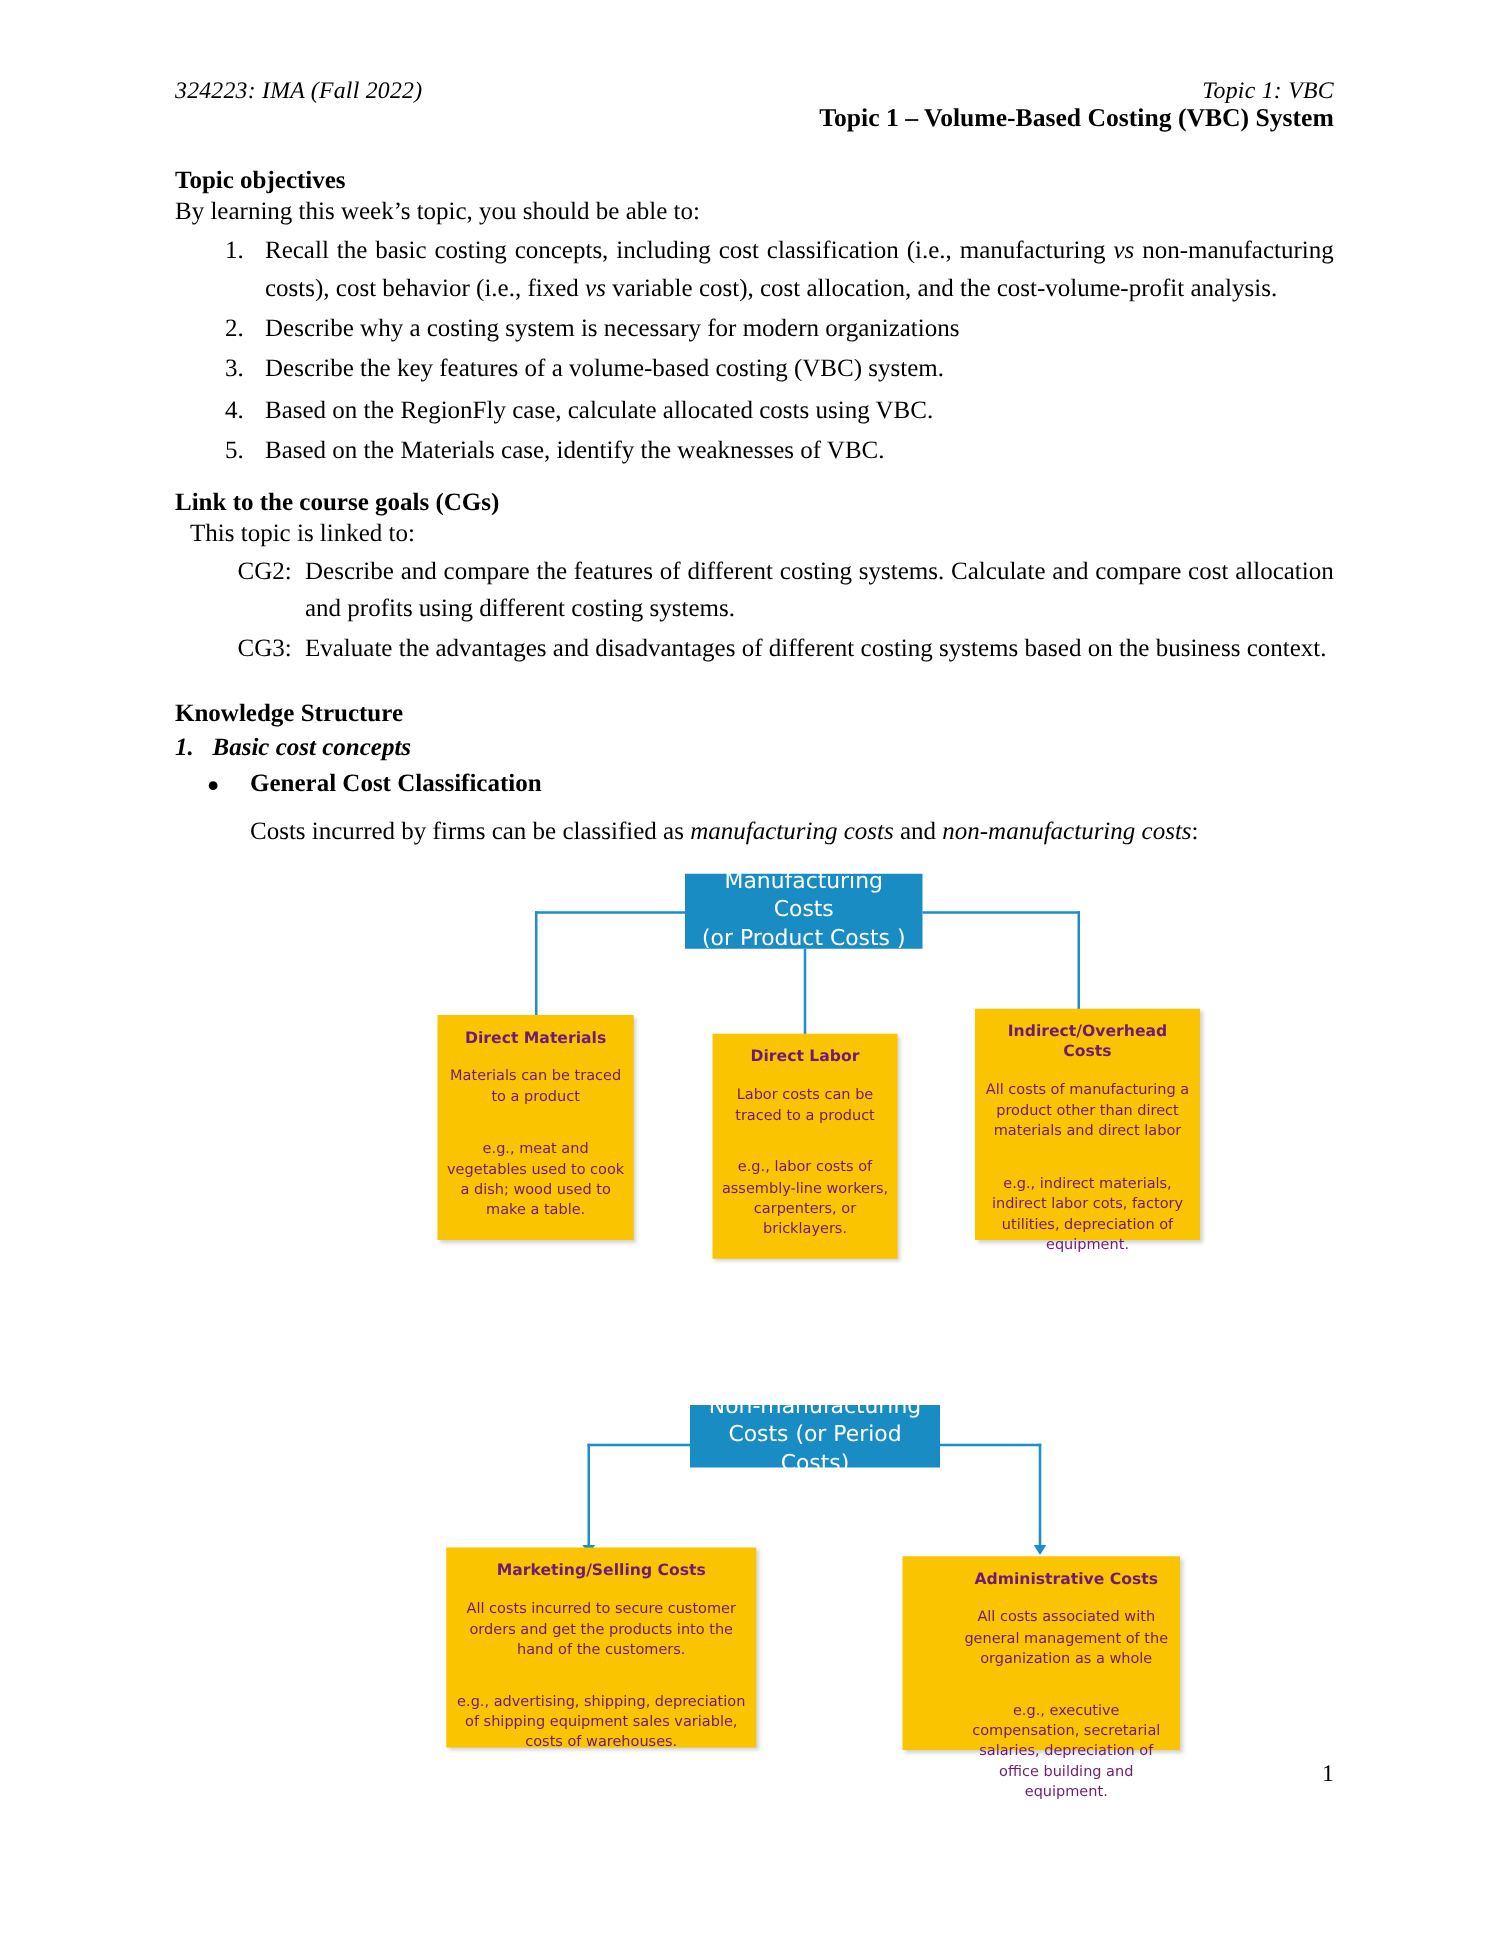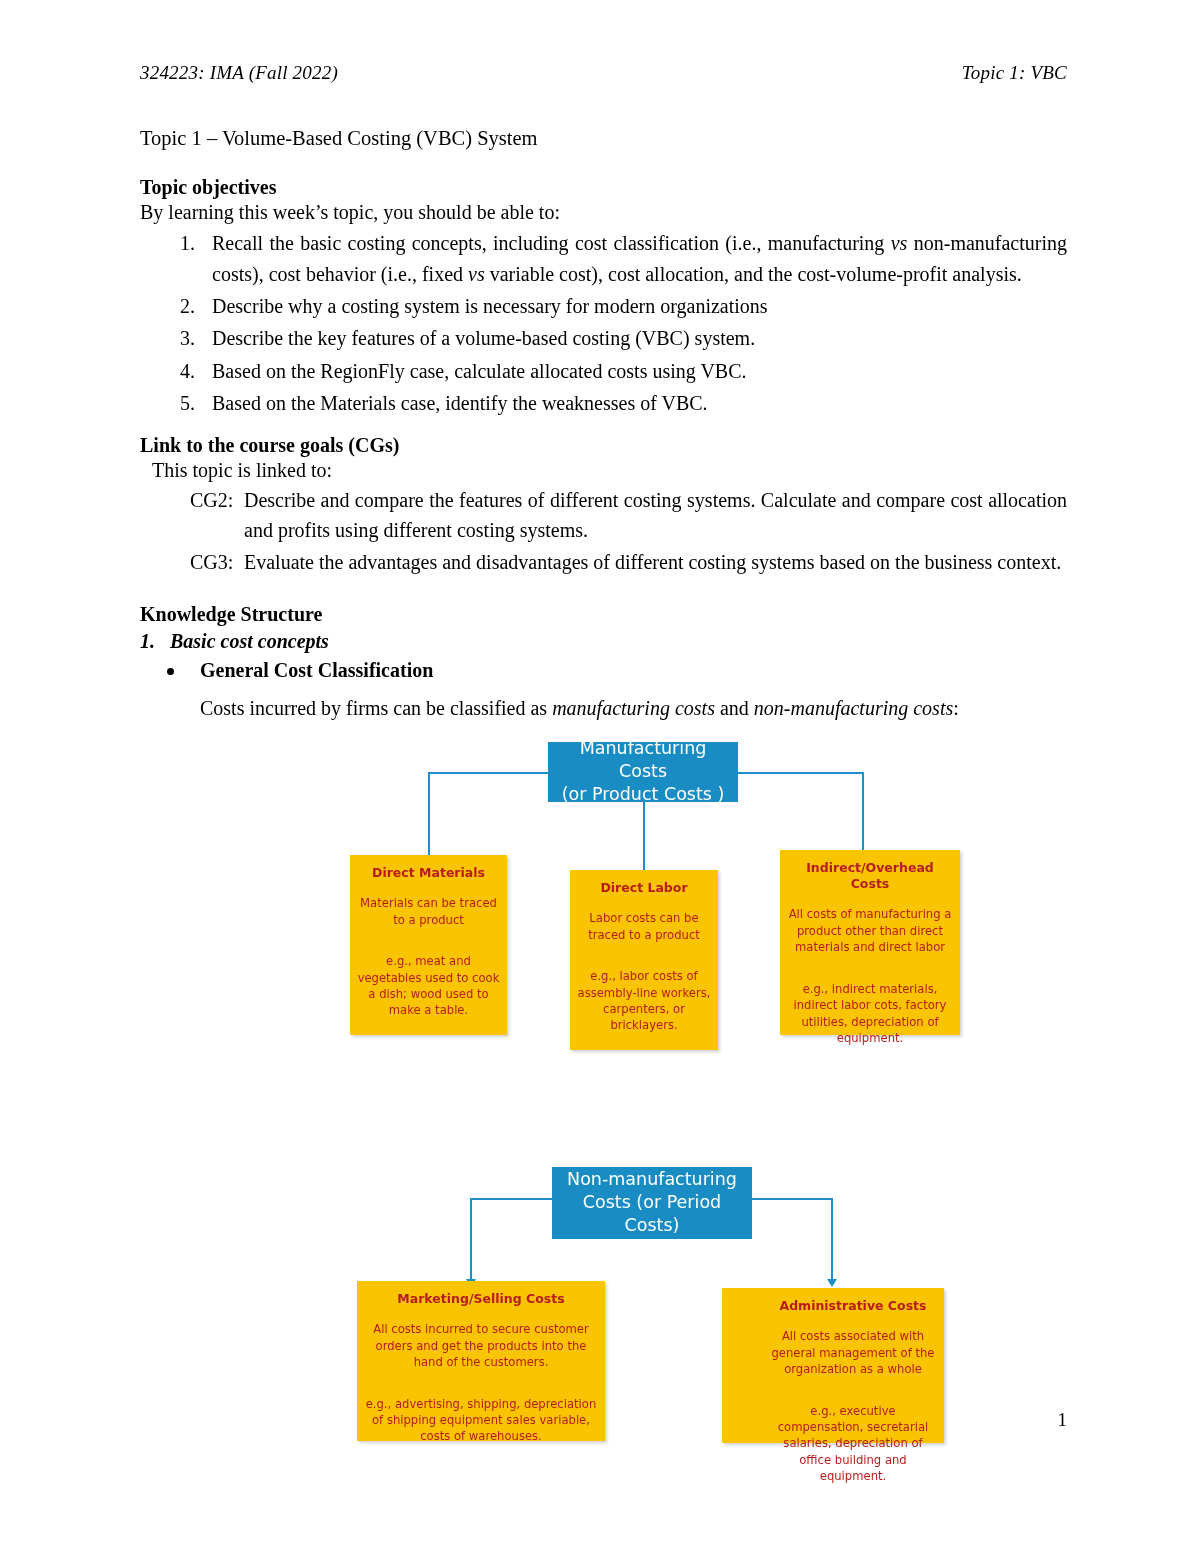--- a/index.html
+++ b/index.html
@@ -27,24 +27,23 @@
     display: flex;
     justify-content: space-between;
     align-items: baseline;
     font-style: italic;
     font-size: 19px;
     letter-spacing: .2px;
   }
 
   
   .doc-title {
-    text-align: left;
-    font-weight: normal;
+    text-align: right;
+    font-weight: bold;
     font-size: 20.5px;
-    margin-top: 43px;
   }
 
   
   .h-bold {
     font-weight: bold;
     font-size: 20px;
     margin-top: 26px;
   }
   .body-line {
     font-size: 20px;
@@ -134,21 +133,21 @@
     font-family: "DejaVu Sans", "Liberation Sans", sans-serif;
     font-size: 17.5px;
     line-height: 1.32;
     display: flex;
     align-items: center;
     justify-content: center;
     padding: 4px 6px;
   }
   .node-yellow {
     background: #fbc400;
-    color: #b91c1c;
+    color: #701a75;
     font-family: "DejaVu Sans", "Liberation Sans", sans-serif;
     padding: 10px 7px;
     box-shadow: 2px 2px 3px rgba(0,0,0,.18);
   }
   .node-yellow .nt {
     font-weight: bold;
     font-size: 12.5px;
     line-height: 1.3;
     margin-bottom: 14px;
   }
@@ -278,21 +277,21 @@
   <div class="diagram" id="diagram-2">
 
     <div class="conn h" style="left:470px; top:34px; width:85px;"></div>
     <div class="conn v" style="left:470px; top:34px; height:83px;"></div>
     <div class="arrowhead" style="left:466px; top:115px;"></div>
 
     <div class="conn h" style="left:750px; top:34px; width:83px;"></div>
     <div class="conn v" style="left:831px; top:34px; height:83px;"></div>
     <div class="arrowhead" style="left:827px; top:115px;"></div>
 
-    <div class="node node-blue" style="left:552px; top:3px; width:200px; height:72px;">
+    <div class="node node-blue" style="left:552px; top:3px; width:200px; height:50px;">
       <div>
         <div>Non-manufacturing</div>
         <div>Costs (or Period Costs)</div>
       </div>
     </div>
 
     <div class="node node-yellow" style="left:357px; top:117px; width:248px; height:160px;">
       <div class="nt">Marketing/Selling Costs</div>
       <div class="nb">All costs incurred to secure customer orders and get the products into the hand of the customers.</div>
       <div class="nb">e.g., advertising, shipping, depreciation of shipping equipment sales variable, costs of warehouses.</div>

